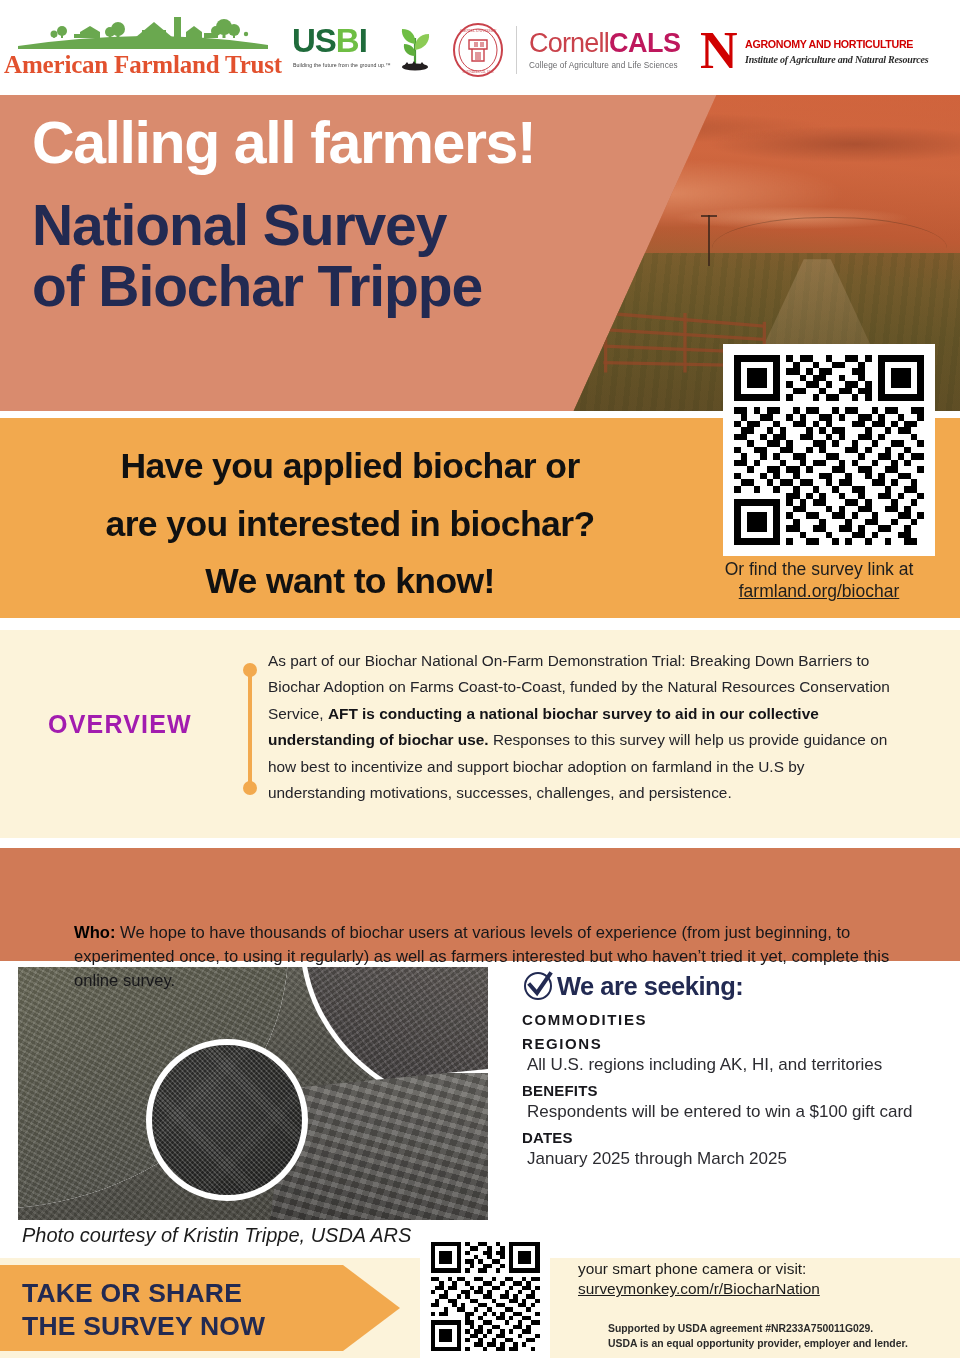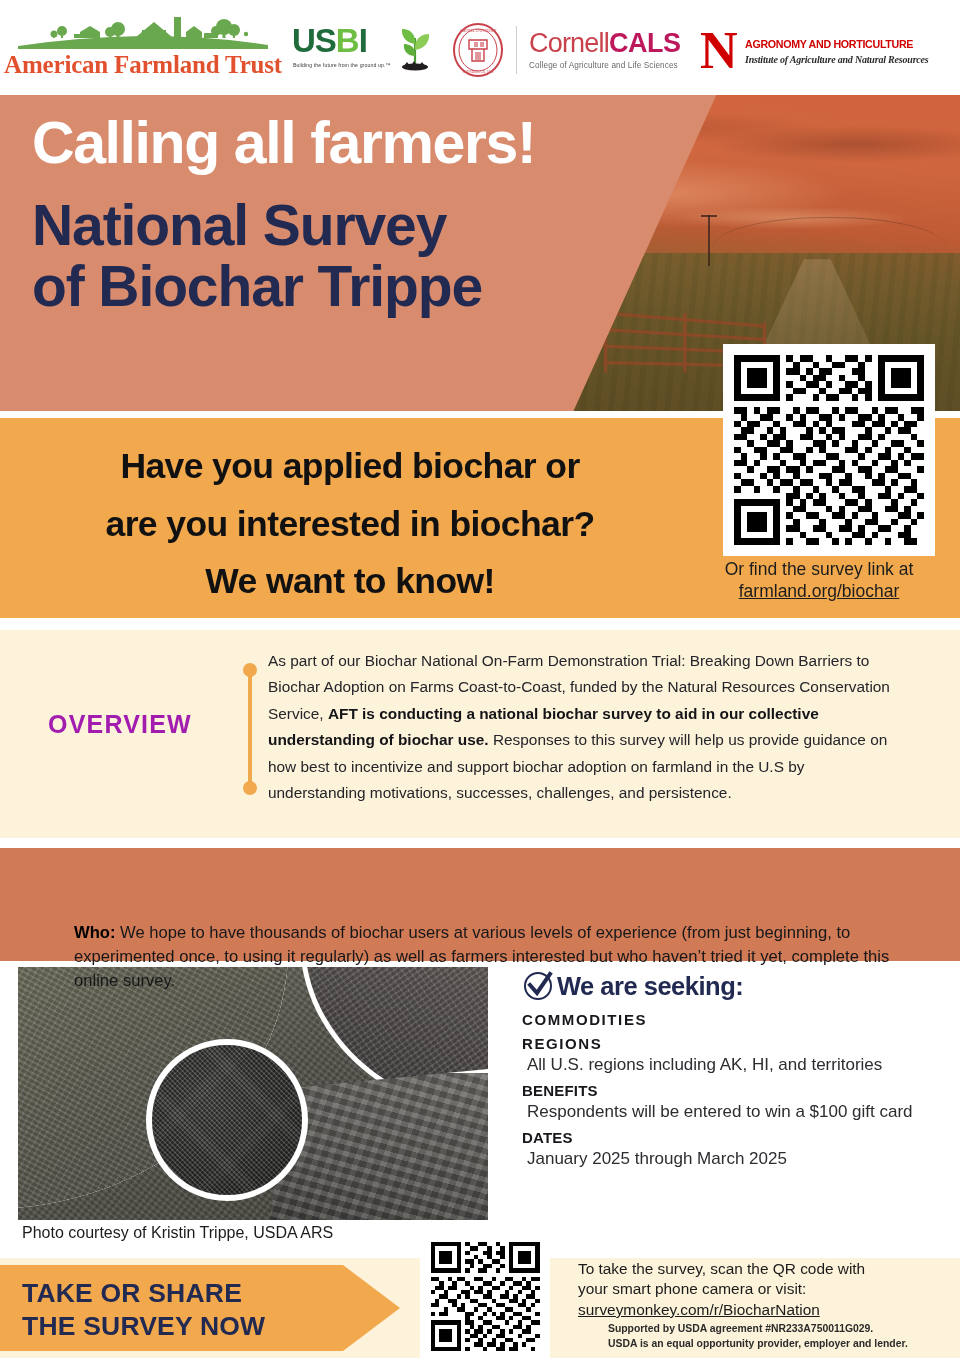--- a/index.html
+++ b/index.html
@@ -225,21 +225,21 @@
     position: absolute; right: -10px; bottom: -18px; width: 230px; height: 170px;
     background:
       repeating-linear-gradient(15deg, rgba(255,255,255,0.10) 0 5px, rgba(0,0,0,0.14) 5px 11px),
       repeating-linear-gradient(-70deg, rgba(255,255,255,0.07) 0 6px, rgba(0,0,0,0.10) 6px 13px),
       linear-gradient(190deg, #6d6b66 0%, #514f4c 70%, #3d3b39 100%);
     clip-path: polygon(8% 12%, 100% 0, 100% 100%, 0 100%);
     border-top: 5px solid #fff;
   }
   .photo-credit {
     position: absolute; left: 22px; top: 1224px; z-index: 3;
-    font-size: 16px; color: #1c1c1c;
+    font-size: 20px; color: #1c1c1c; font-style: italic;
   }
 
   
   .seek { position: absolute; left: 522px; top: 970px; width: 425px; }
   .seek-head { display: flex; align-items: center; }
   .seek-check { width: 32px; height: 32px; flex: none; }
   .seek-title {
     font-size: 25.5px; font-weight: bold; color: #222A52; letter-spacing: -0.5px;
     margin-left: 3px;
   }
@@ -817,21 +817,20 @@
         <rect x="8" y="24" width="1" height="1"></rect>
           <rect x="12" y="24" width="1" height="1"></rect>
           <rect x="15" y="24" width="2" height="1"></rect>
           <rect x="18" y="24" width="2" height="1"></rect>
           <rect x="23" y="24" width="1" height="1"></rect>
       </g>
     </svg>
   </div>
 
   <div class="foot-txt">
-    <div>To take the survey, scan the QR code with</div>
     <div>your smart phone camera or visit:</div>
     <a href="#">surveymonkey.com/r/BiocharNation</a>
   </div>
 
   <div class="foot-fine">
     <div>Supported by USDA agreement #NR233A750011G029.</div>
     <div>USDA is an equal opportunity provider, employer and lender.</div>
   </div>
 
 </div>

